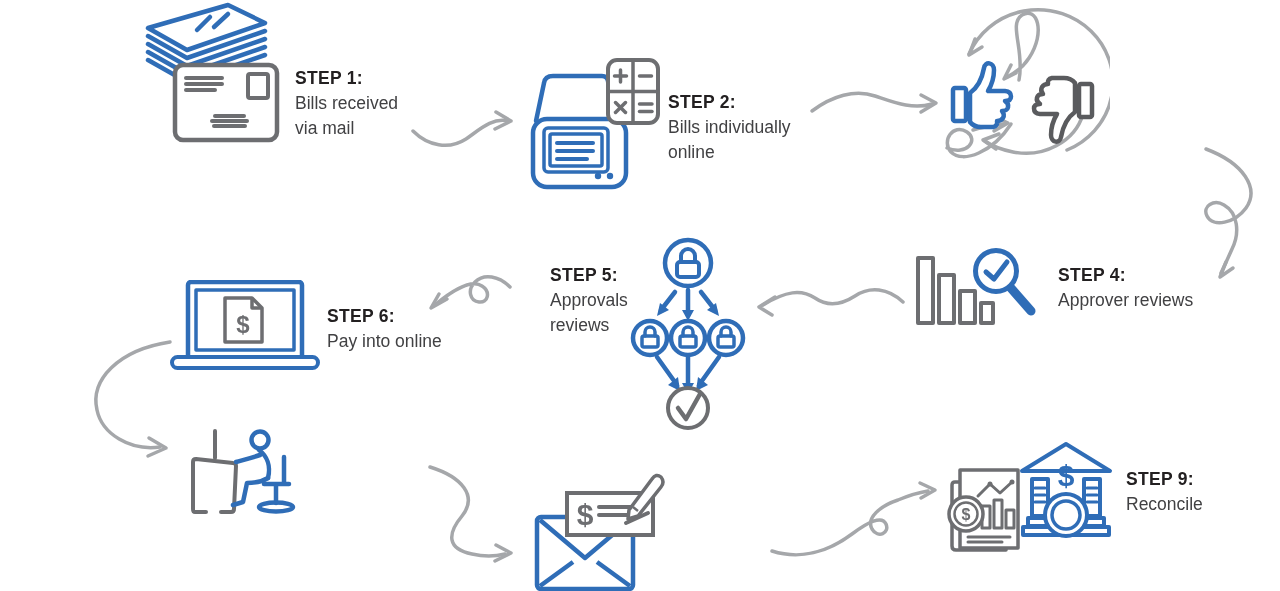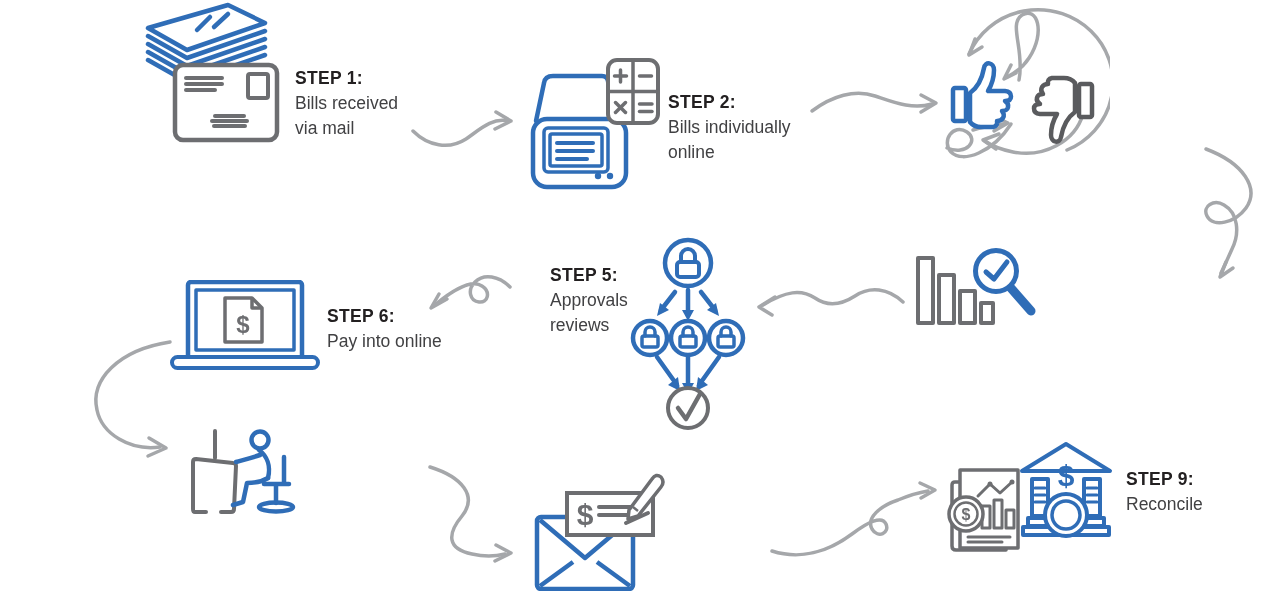--- a/index.html
+++ b/index.html
@@ -273,20 +273,24 @@
     <div class="sline">via mail</div>
   </div>
 
   <div class="stext" style="left:668px;top:90px">
     <div class="slabel">STEP 2:</div>
     <div class="sline">Bills individually</div>
     <div class="sline">online</div>
   </div>
 
 
+  <div class="stext" style="left:1058px;top:263px">
+    <div class="slabel">STEP 4:</div>
+    <div class="sline">Approver reviews</div>
+  </div>
 
   <div class="stext" style="left:550px;top:263px">
     <div class="slabel">STEP 5:</div>
     <div class="sline">Approvals</div>
     <div class="sline">reviews</div>
   </div>
 
   <div class="stext" style="left:327px;top:304px">
     <div class="slabel">STEP 6:</div>
     <div class="sline">Pay into online</div>

